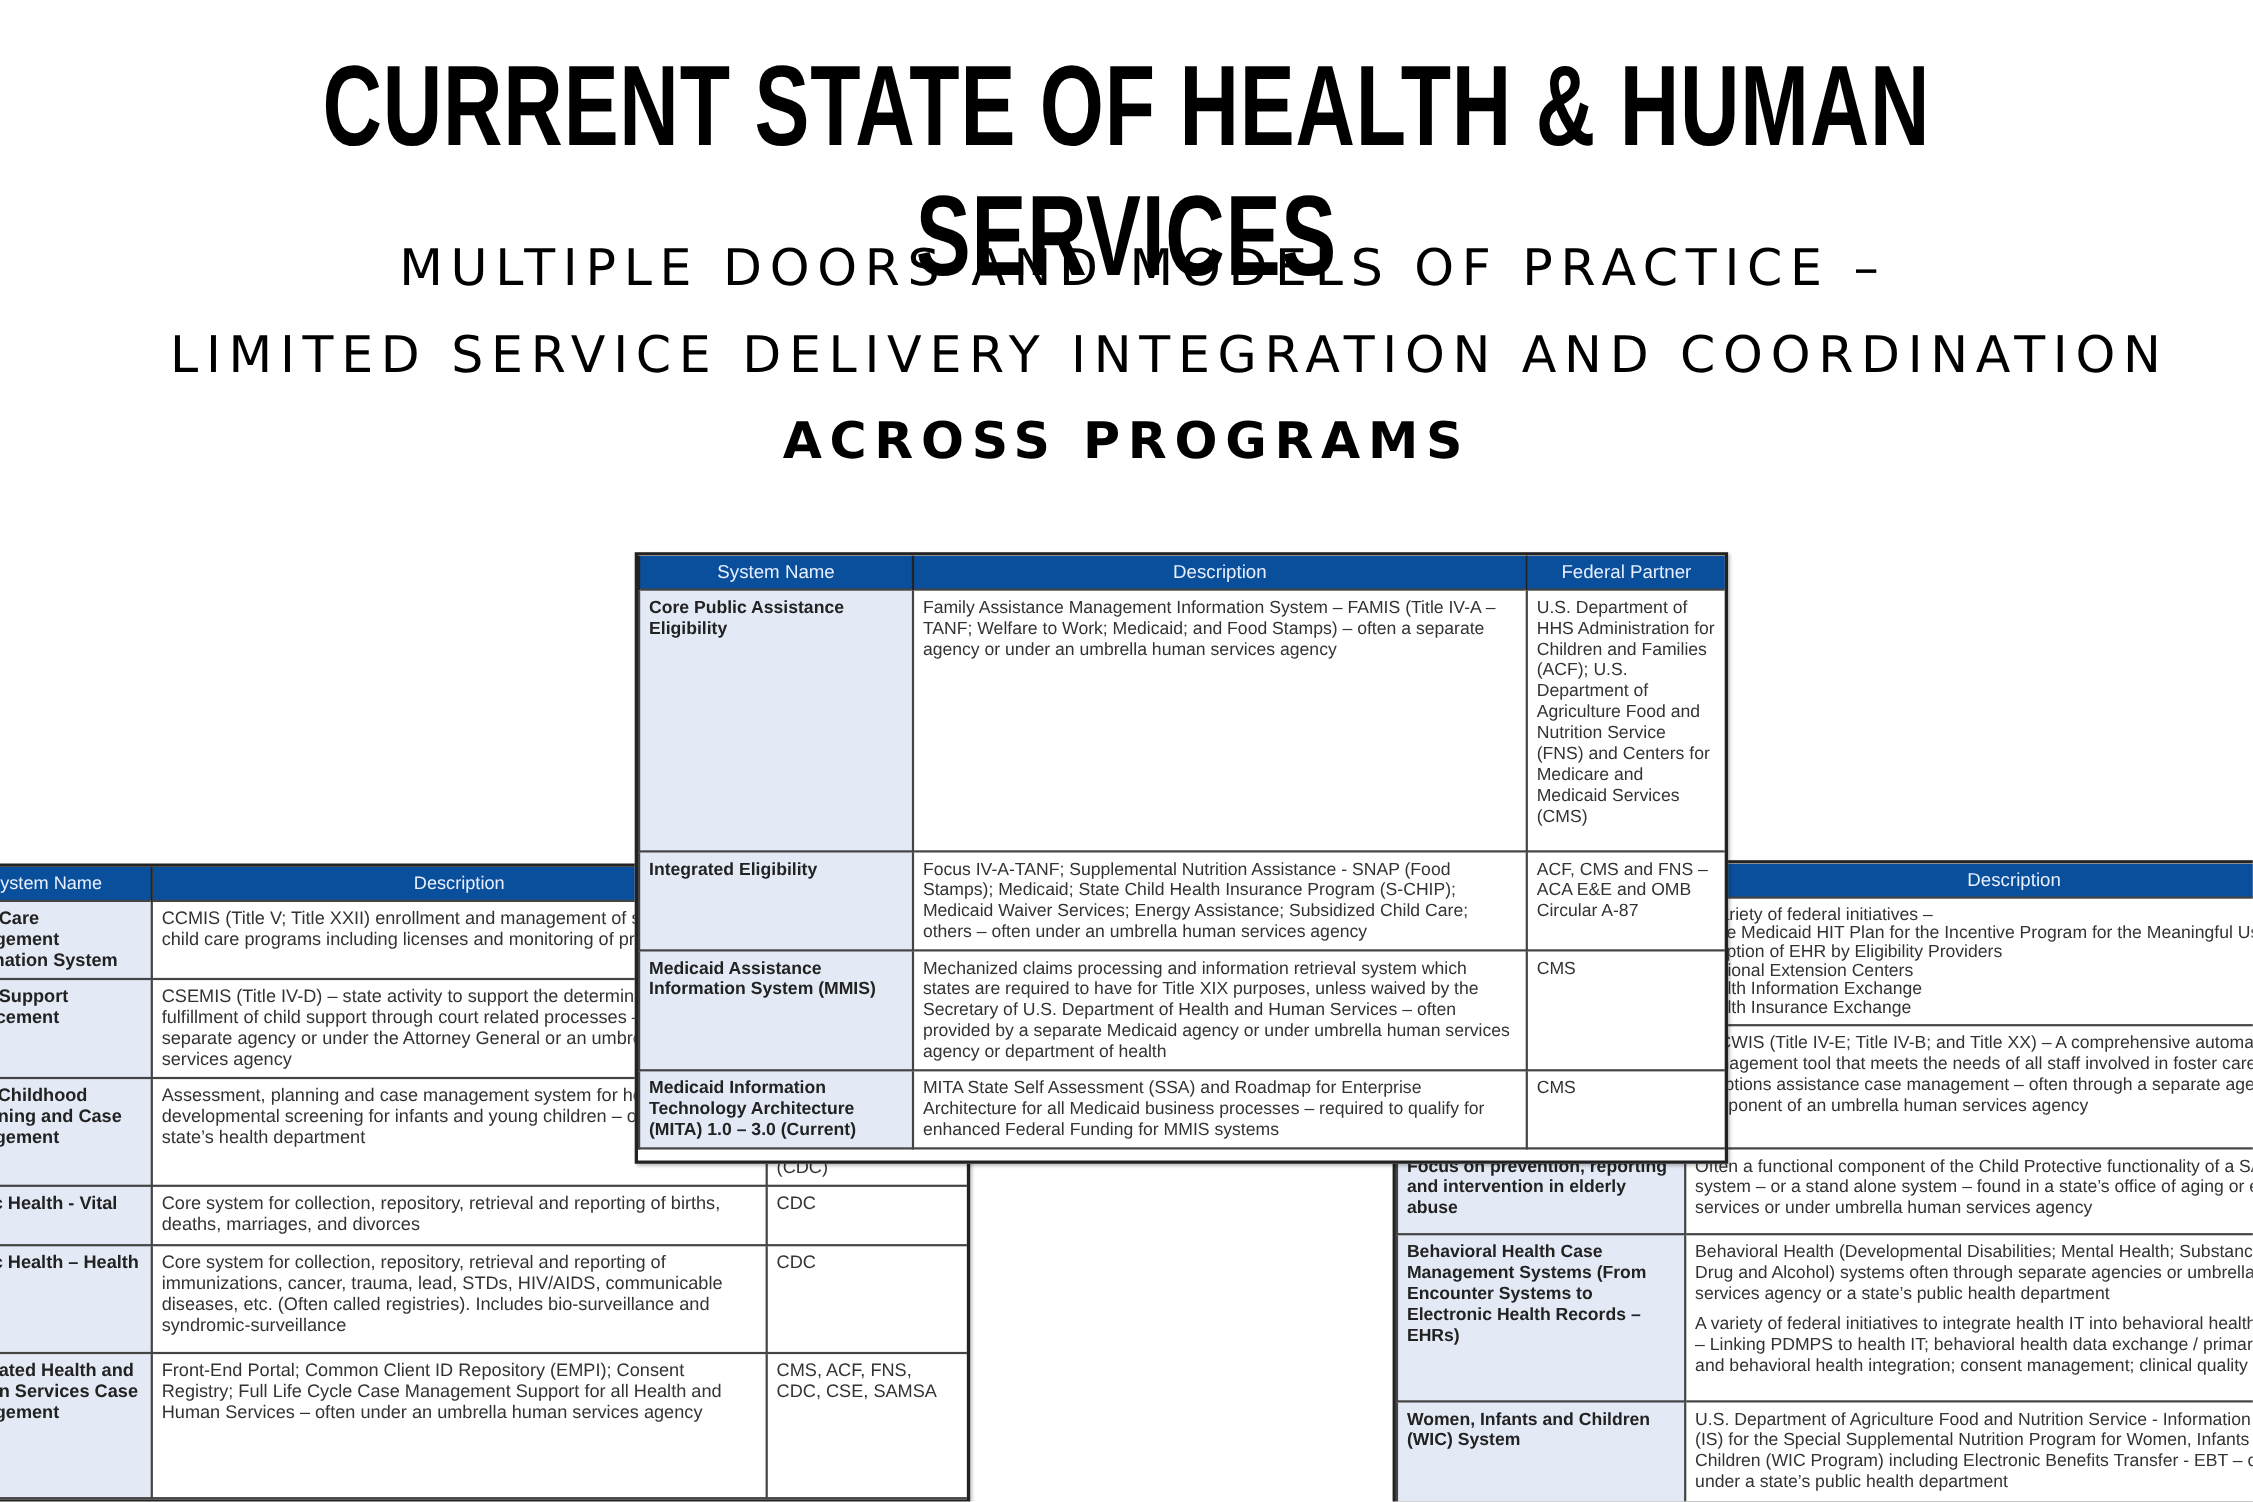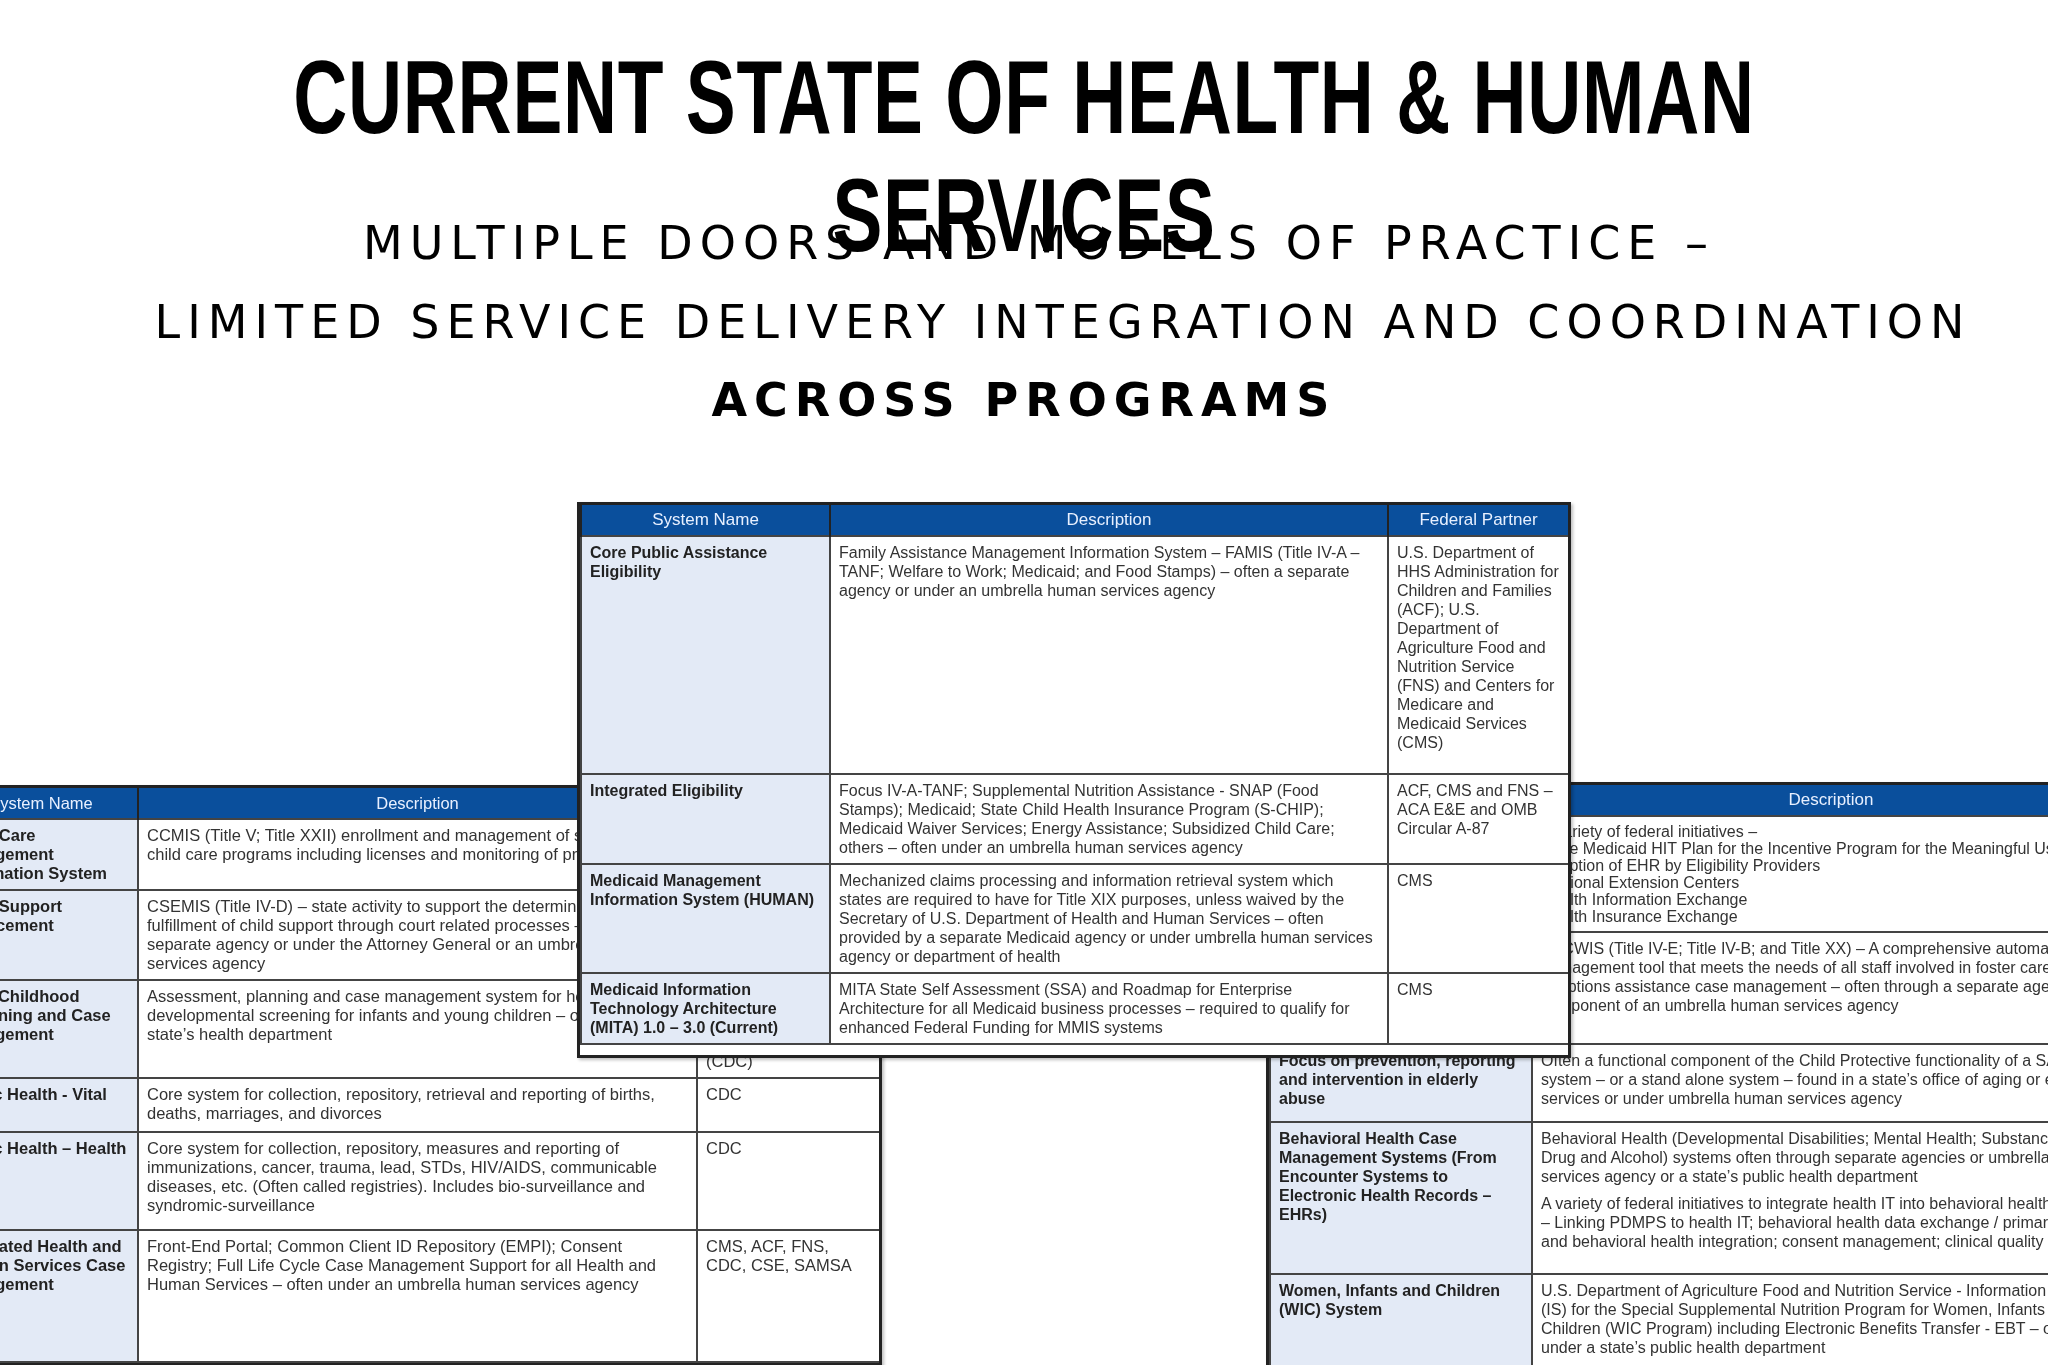--- a/index.html
+++ b/index.html
@@ -85,21 +85,21 @@
         <td>Assessment, planning and case management system for hearing and developmental screening for infants and young children – often through a state’s health department</td>
         <td style="vertical-align:bottom"><span>(CDC)</span></td>
       </tr>
       <tr style="height:54px">
         <td class="name">Public Health - Vital</td>
         <td>Core system for collection, repository, retrieval and reporting of births, deaths, marriages, and divorces</td>
         <td>CDC</td>
       </tr>
       <tr style="height:98px">
         <td class="name">Public Health – Health</td>
-        <td>Core system for collection, repository, measures and reporting of immunizations, cancer, trauma, lead, STDs, HIV/AIDS, communicable diseases, etc. (Often called registries). Includes bio-surveillance and syndromic-surveillance</td>
+        <td>Core system for collection, repository, retrieval and reporting of immunizations, cancer, trauma, lead, STDs, HIV/AIDS, communicable diseases, etc. (Often called registries). Includes bio-surveillance and syndromic-surveillance</td>
         <td>CDC</td>
       </tr>
       <tr style="height:132px">
         <td class="name">Integrated Health and Human Services Case Management</td>
         <td>Front-End Portal; Common Client ID Repository (EMPI); Consent Registry; Full Life Cycle Case Management Support for all Health and Human Services – often under an umbrella human services agency</td>
         <td>CMS, ACF, FNS, CDC, CSE, SAMSA</td>
       </tr>
     </tbody>
   </table>
 </div>
@@ -175,21 +175,21 @@
         <td class="name">Core Public Assistance Eligibility</td>
         <td>Family Assistance Management Information System – FAMIS (Title IV-A – TANF; Welfare to Work; Medicaid; and Food Stamps) – often a separate agency or under an umbrella human services agency</td>
         <td>U.S. Department of HHS Administration for Children and Families (ACF); U.S. Department of Agriculture Food and Nutrition Service (FNS) and Centers for Medicare and Medicaid Services (CMS)</td>
       </tr>
       <tr style="height:80px">
         <td class="name">Integrated Eligibility</td>
         <td>Focus IV-A-TANF; Supplemental Nutrition Assistance - SNAP (Food Stamps); Medicaid; State Child Health Insurance Program (S-CHIP); Medicaid Waiver Services; Energy Assistance; Subsidized Child Care; others – often under an umbrella human services agency</td>
         <td>ACF, CMS and FNS – ACA E&amp;E and OMB Circular A-87</td>
       </tr>
       <tr style="height:105px">
-        <td class="name">Medicaid Management Information System (HUMAN)</td>
+        <td class="name">Medicaid Assistance Information System (MMIS)</td>
         <td>Mechanized claims processing and information retrieval system which states are required to have for Title XIX purposes, unless waived by the Secretary of U.S. Department of Health and Human Services – often provided by a separate Medicaid agency or under umbrella human services agency or department of health</td>
         <td>CMS</td>
       </tr>
       <tr style="height:66px">
         <td class="name">Medicaid Information Technology Architecture (MITA) 1.0 – 3.0 (Current)</td>
         <td>MITA State Self Assessment (SSA) and Roadmap for Enterprise Architecture for all Medicaid business processes – required to qualify for enhanced Federal Funding for MMIS systems</td>
         <td>CMS</td>
       </tr>
     </tbody>
   </table>

